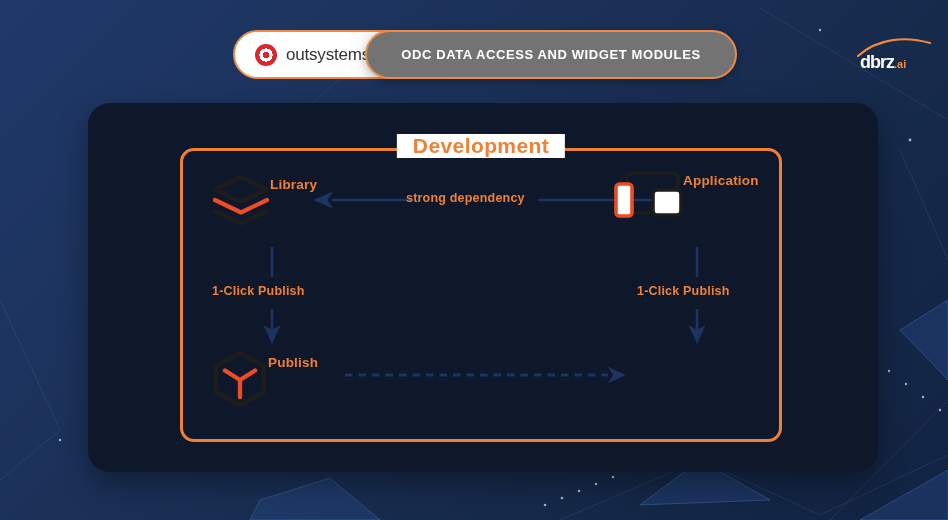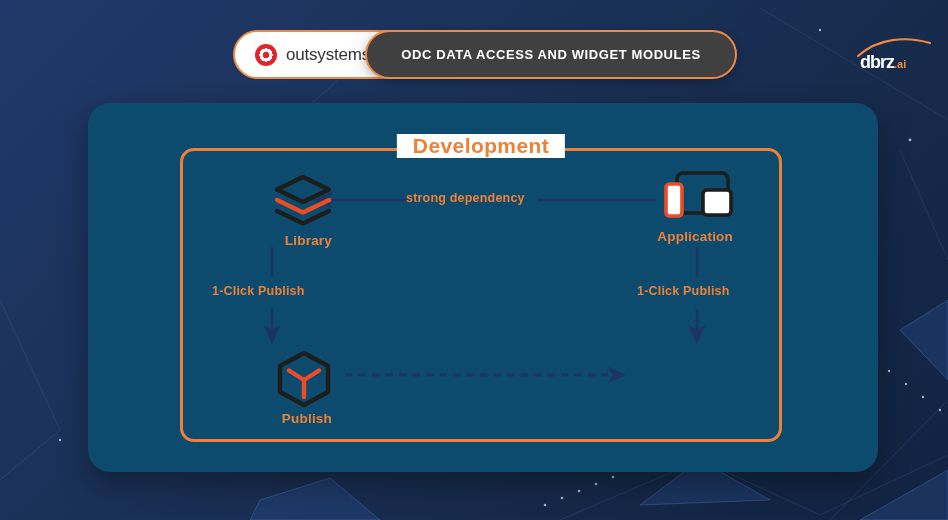--- a/index.html
+++ b/index.html
@@ -19,49 +19,49 @@
     border:2px solid #ef8a44;border-radius:26px;box-sizing:border-box;
     display:flex;align-items:center;padding-left:20px;gap:9px;
   }
   .os-ring{
     width:22px;height:22px;border-radius:50%;flex:0 0 auto;
     background:radial-gradient(circle at 50% 50%, #e0242c 0 3.4px, #ffffff 3.4px 6.6px, #e0242c 6.6px 11px);
   }
   .brand-text{font-size:17px;color:#333333;font-weight:500;letter-spacing:-0.2px;}
   .pill-blue{
     position:absolute;left:132px;top:0;height:49px;width:372px;z-index:2;
-    background:#404040;border:2px solid #ef8a44;border-radius:26px;box-sizing:border-box;
+    background:#737373;border:2px solid #ef8a44;border-radius:26px;box-sizing:border-box;
     display:flex;align-items:center;justify-content:center;
     box-shadow:0 3px 10px rgba(0,0,0,.25);
   }
   .pill-blue span{color:#ffffff;font-weight:bold;font-size:13px;letter-spacing:.6px;}
 
   
   .watermark{position:absolute;right:16px;top:42px;width:76px;height:40px;}
   .watermark svg{position:absolute;left:0;top:-6px;}
   .wm-text{position:absolute;left:4px;top:10px;font-weight:bold;font-size:18px;color:#ffffff;letter-spacing:-1px;}
   .wm-suffix{color:#f08a3c;font-size:11px;letter-spacing:0;margin-top:20px;}
 
   
   .card{
     position:absolute;left:88px;top:103px;width:790px;height:369px;
-    background:#0c4a6e;border-radius:22px;box-shadow:0 12px 30px rgba(0,0,0,.35);
+    background:#0f172a;border-radius:22px;box-shadow:0 12px 30px rgba(0,0,0,.35);
   }
   .frame{
     position:absolute;left:92px;top:45px;width:602px;height:294px;box-sizing:border-box;
     border:3px solid #ef8137;border-radius:14px;
   }
   .frame-title{
     position:absolute;left:50%;top:-17px;transform:translateX(-50%);
     background:#ffffff;padding:0 16px;white-space:nowrap;
     color:#ee8137;font-weight:bold;font-size:21px;letter-spacing:.4px;
   }
   .arrow-layer{position:absolute;left:-3px;top:-3px;width:602px;height:294px;}
 
-  .node{position:absolute;width:120px;display:flex;flex-direction:column;align-items:flex-end;}
+  .node{position:absolute;width:120px;display:flex;flex-direction:row;align-items:flex-start;}
   .node .icon-wrap{height:56px;display:flex;align-items:center;justify-content:center;}
   .node-label{margin-top:4px;color:#ee8137;font-weight:bold;font-size:13.5px;letter-spacing:.2px;}
   .node-library{left:29px;top:22px;}
   .node-application{left:430px;top:18px;}
   .node-package{left:29px;top:200px;}
   .node-container{left:451px;top:198px;}
 
   .edge-label{
     position:absolute;color:#ee8137;font-weight:600;font-size:12.5px;
     white-space:nowrap;letter-spacing:.2px;

